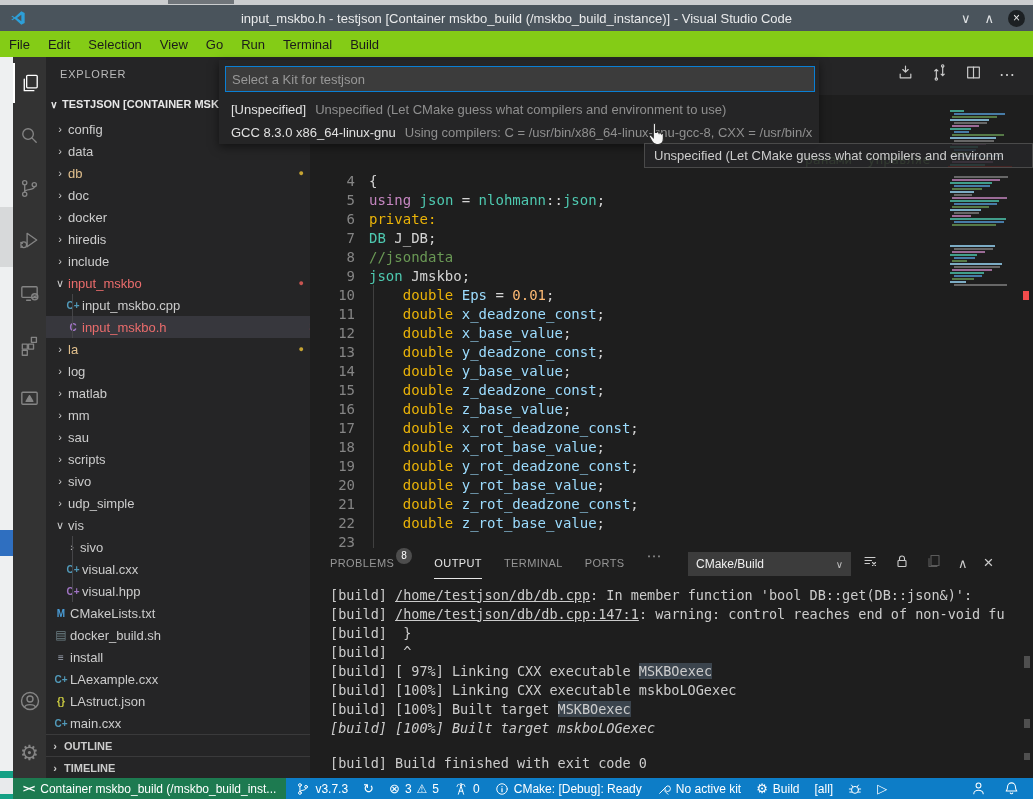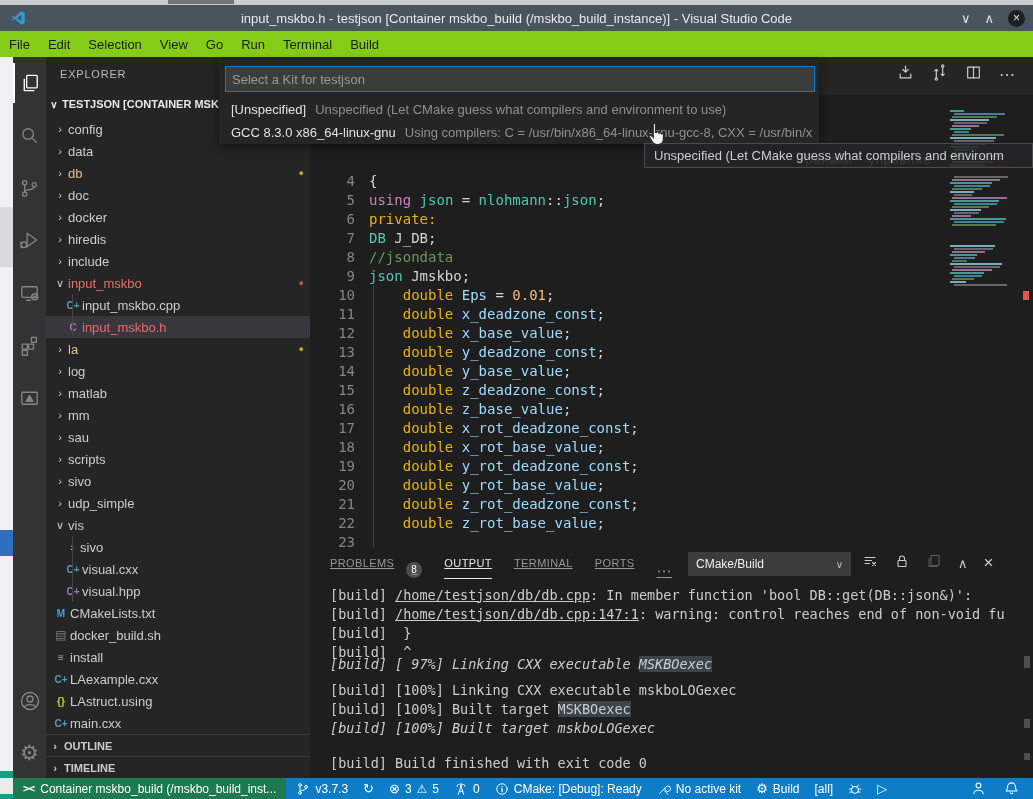--- a/index.html
+++ b/index.html
@@ -52,21 +52,21 @@
   .tk-kw{color:#eab308}.tk-kw2{color:#c586c0}.tk-type{color:#4ec9b0}
   .tk-var{color:#9cdcfe}.tk-num{color:#fdba74}.tk-comment{color:#6a9955}
   .indent-guide{position:absolute;left:63px;top:228px;width:1px;height:263px;background:#404040;}
   .bg-text{position:absolute;left:495px;top:95px;font-family:"DejaVu Sans Mono",monospace;font-size:13px;color:#6a9955;white-space:pre;}
   .minimap{position:absolute;left:638px;top:53px;width:66px;height:250px;}
   .mm-bar{position:absolute;height:2px;}
   .ruler-mark{position:absolute;left:713px;top:234px;width:6px;height:9px;background:#f14c4c;}
   
   .panel{left:310px;top:548px;width:723px;height:230px;background:#1e1e1e;color:#cccccc;}
   .panel-tabs{position:absolute;left:20px;top:0;height:30px;display:flex;align-items:center;gap:22px;font-size:11px;letter-spacing:.4px;color:#969696;}
-  .ptab{display:flex;align-items:flex-end;gap:12px;height:30px;line-height:30px;text-decoration:underline;}
+  .ptab{display:flex;align-items:flex-start;gap:2px;height:30px;line-height:30px;}
   .ptab.active{color:#e7e7e7;border-bottom:1px solid #e7e7e7;}
   .pbadge{background:#4d4d4d;color:#ffffff;border-radius:9px;min-width:16px;height:16px;line-height:16px;text-align:center;font-size:10px;}
   .channel-select{position:absolute;left:378px;top:4px;width:163px;height:24px;background:#3c3c3c;color:#f0f0f0;
       font-size:12px;display:flex;align-items:center;padding:0 8px;justify-content:space-between;box-sizing:border-box;}
   .panel-icons{position:absolute;left:552px;top:0;height:30px;display:flex;align-items:center;gap:16px;color:#cccccc;}
   .out-line{position:absolute;left:20px;height:19px;font-family:"DejaVu Sans Mono",monospace;font-size:13.5px;color:#cccccc;white-space:pre;display:flex;align-items:center;}
   .seg-link{text-decoration:underline;}
   .seg-match{background:rgba(95,115,135,.45);}
   .pscroll{position:absolute;left:714px;width:6px;background:#4f4f4f;}
   
@@ -325,21 +325,21 @@
         <div class="tree-row" style="top: 528px; padding-left: 6px;">
           <span class="ficon" style="color: rgb(157, 165, 180);">≡</span>
           <span>install</span>
         </div>
         <div class="tree-row" style="top: 550px; padding-left: 6px;">
           <span class="ficon" style="color: rgb(81, 154, 186);">C+</span>
           <span>LAexample.cxx</span>
         </div>
         <div class="tree-row" style="top: 572px; padding-left: 6px;">
           <span class="ficon" style="color: rgb(203, 203, 65);">{}</span>
-          <span>LAstruct.using</span>
+          <span>LAstruct.json</span>
         </div>
         <div class="tree-row" style="top: 594px; padding-left: 6px;">
           <span class="ficon" style="color: rgb(81, 154, 186);">C+</span>
           <span>main.cxx</span>
         </div>
       </div>
     <div class="sb-bottom" style="top:677px;">
       <span class="chev">›</span>
       <span>OUTLINE</span>
     </div>
@@ -495,21 +495,21 @@
             </svg>
           </span></span>
         <span><span style="font-size: 13px; line-height: 1; display: inline-flex; align-items: center;">∧</span></span>
         <span><span style="font-size: 17px; line-height: 1; display: inline-flex; align-items: center;">×</span></span>
       </div>
     <div id="output">
         <div class="out-line" style="top: 37px;"><span>[build] </span><span class="seg-link">/home/testjson/db/db.cpp</span><span>: In member function 'bool DB::get(DB::json&amp;)':</span></div>
         <div class="out-line" style="top: 56px;"><span>[build] </span><span class="seg-link">/home/testjson/db/db.cpp:147:1</span><span>: warning: control reaches end of non-void fu</span></div>
         <div class="out-line" style="top: 75px;"><span>[build]  }</span></div>
         <div class="out-line" style="top: 94px;"><span>[build]  ^</span></div>
-        <div class="out-line" style="top: 106px; font-style: italic;"><span>[build] [ 97%] Linking CXX executable </span><span class="seg-match">MSKBOexec</span></div>
+        <div class="out-line" style="top: 113px;"><span>[build] [ 97%] Linking CXX executable </span><span class="seg-match">MSKBOexec</span></div>
         <div class="out-line" style="top: 132px;"><span>[build] [100%] Linking CXX executable mskboLOGexec</span></div>
         <div class="out-line" style="top: 151px;"><span>[build] [100%] Built target </span><span class="seg-match">MSKBOexec</span></div>
         <div class="out-line" style="top: 170px; font-style: italic;"><span>[build] [100%] Built target mskboLOGexec</span></div>
         <div class="out-line" style="top: 205px;"><span>[build] Build finished with exit code 0</span></div>
       </div>
     <div class="pscroll" style="top:108px;height:12px;"></div>
     <div class="pscroll" style="top:171px;height:9px;"></div>
     <div class="pscroll" style="top:205px;height:7px;"></div>
   </div>
 

